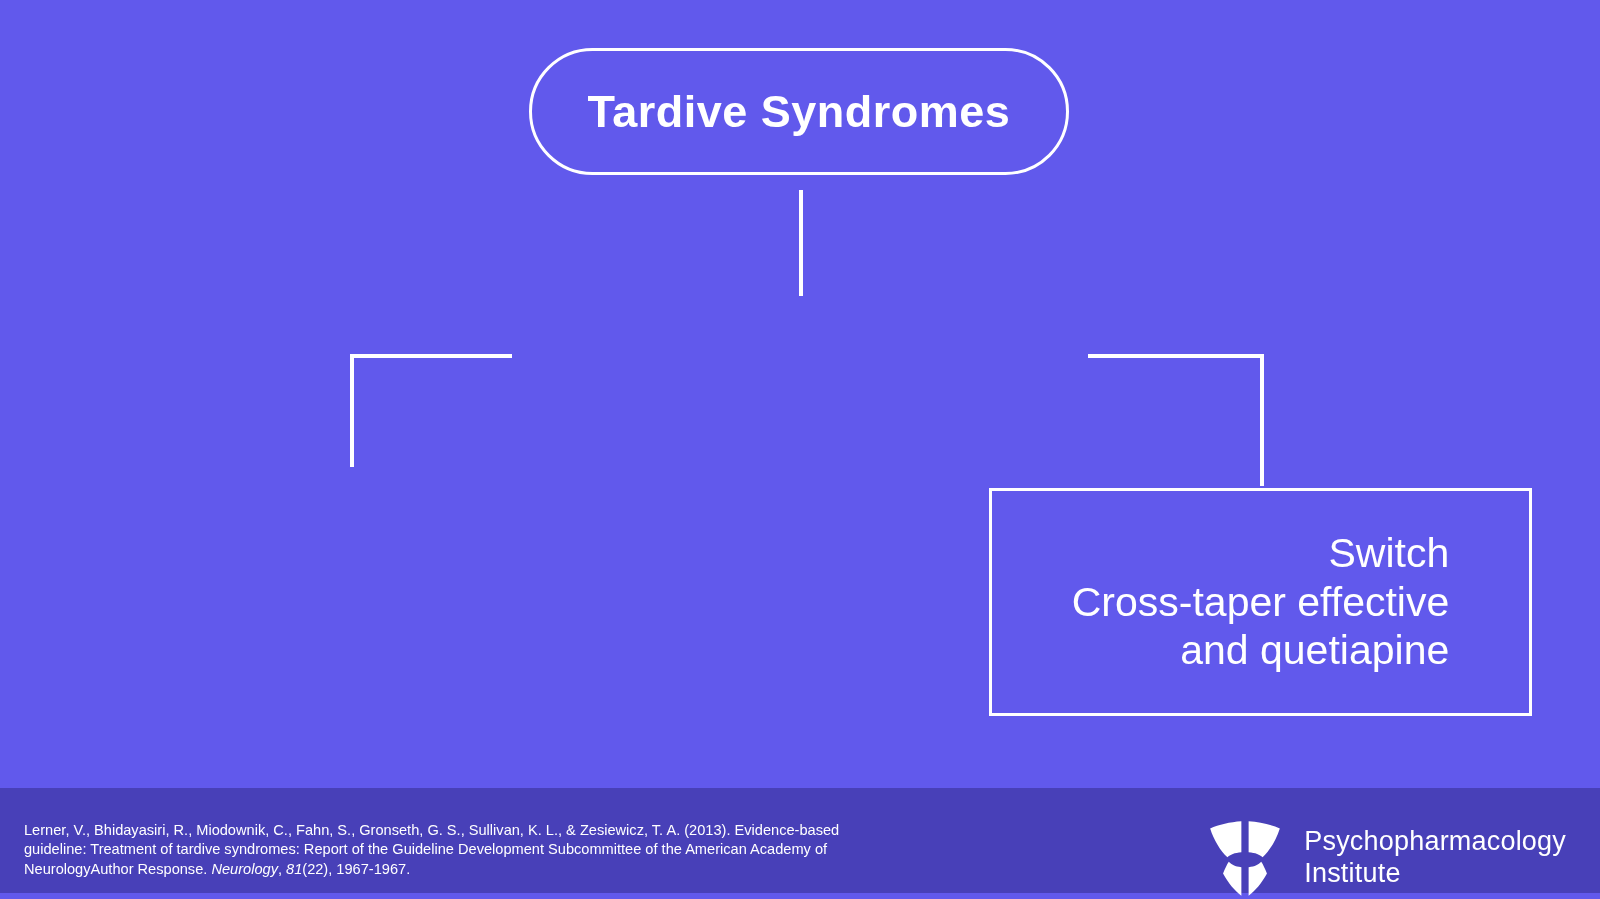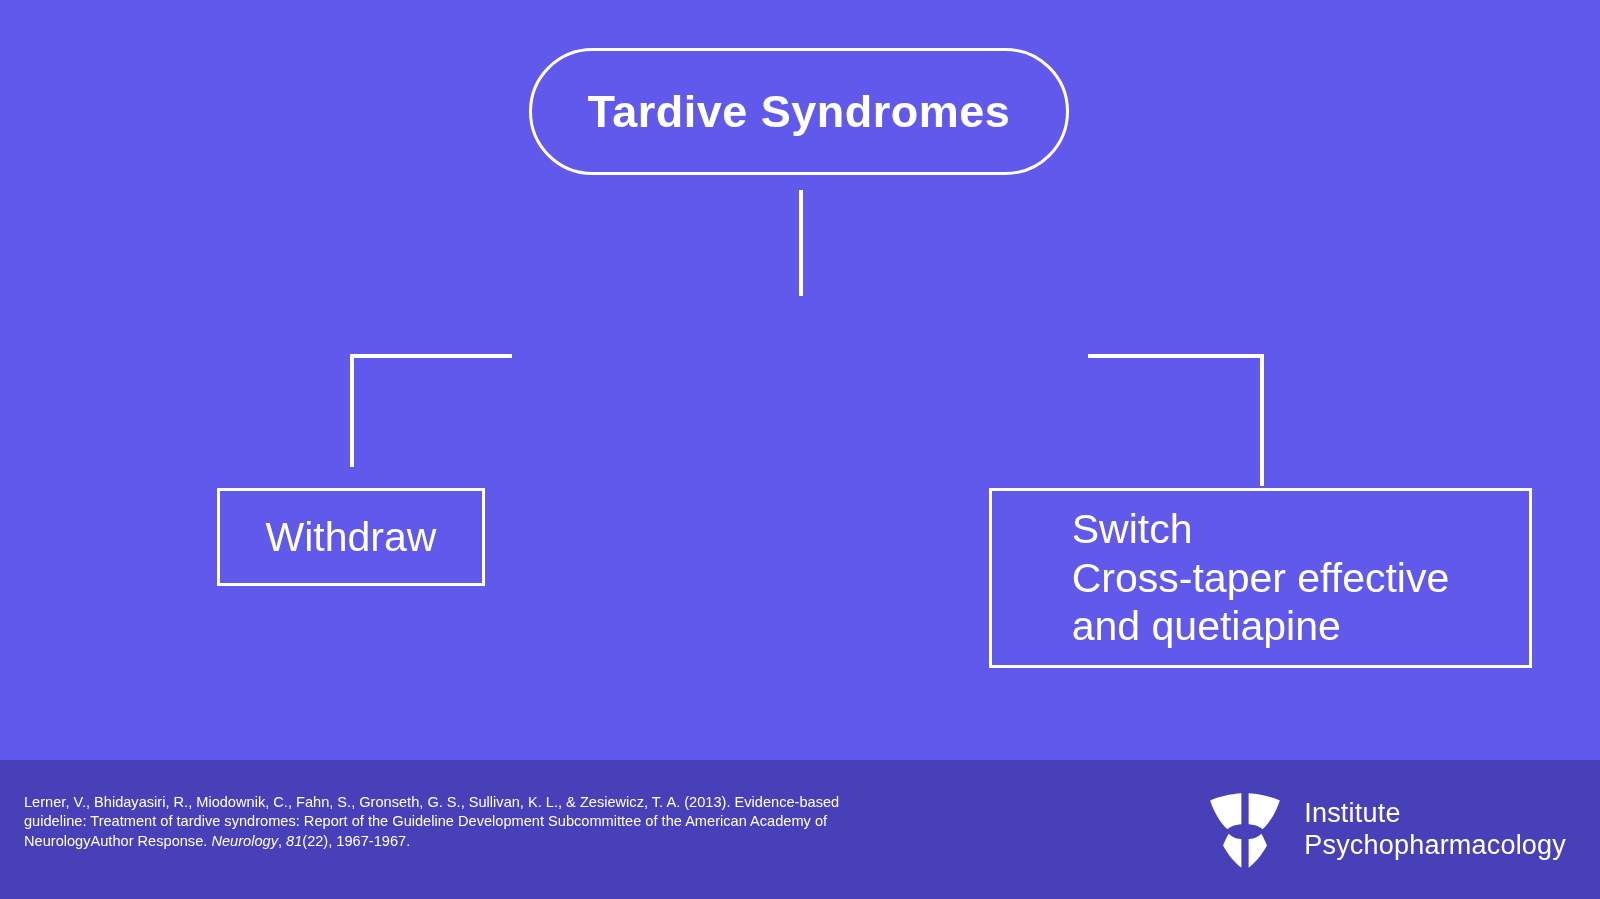--- a/index.html
+++ b/index.html
@@ -33,21 +33,21 @@
     height: 760px;
   }
 
   .node {
     position: absolute;
     border: 3px solid #ffffff;
     color: #ffffff;
     display: flex;
     align-items: center;
     justify-content: center;
-    text-align: left;
+    text-align: right;
     line-height: 1.18;
     background: transparent;
   }
 
   
   .node-root {
     left: 529px;
     top: 48px;
     width: 540px;
     height: 127px;
@@ -76,21 +76,21 @@
     height: 98px;
     font-size: 41px;
     font-weight: 400;
   }
 
   
   .node-switch {
     left: 989px;
     top: 488px;
     width: 543px;
-    height: 180px;
+    height: 228px;
     font-size: 41px;
     font-weight: 400;
     padding: 4px 10px;
   }
 
   .node-switch .lines { display: block; }
   .node-switch .lines span { display: block; }
 
   
   .conn {
@@ -131,23 +131,23 @@
     left: 1260px;
     top: 354px;
     width: 4px;
     height: 132px;
   }
 
   
   .footer {
     position: absolute;
     left: 0;
-    top: 760px;
-    width: 1600px;
-    height: 139px;
+    top: 788px;
+    width: 1600px;
+    height: 105px;
     background: #4840b8;
   }
 
   .citation {
     position: absolute;
     left: 24px;
     top: 33px;
     width: 860px;
     color: #ffffff;
     font-size: 14.6px;
@@ -194,23 +194,20 @@
     <div class="conn conn-left-h"></div>
     <div class="conn conn-left-v"></div>
     <div class="conn conn-right-h"></div>
     <div class="conn conn-right-v"></div>
 
     <div class="node node-root">
       <span>Tardive Syndromes</span>
     </div>
 
 
-    <div class="node node-withdraw">
-      <span>Withdraw</span>
-    </div>
 
     <div class="node node-switch">
       <span class="lines">
         <span>Switch</span>
         <span>Cross-taper effective</span>
         <span>and quetiapine</span>
       </span>
     </div>
 
   </div>
@@ -224,20 +221,20 @@
 
         <path d="M4.5 13.0 C13.5 9.2 25.5 6.4 37.2 5.6 L37.2 38.0 C30.0 38.6 25.5 40.4 22.6 43.3 C15.1 36.0 8.5 25.6 4.5 13.0 Z" fill="#ffffff"></path>
 
         <path d="M77.5 13.0 C68.5 9.2 56.5 6.4 44.8 5.6 L44.8 38.0 C52.0 38.6 56.5 40.4 59.4 43.3 C66.9 36.0 73.5 25.6 77.5 13.0 Z" fill="#ffffff"></path>
 
         <path d="M24.0 48.0 C27.1 51.2 30.3 52.9 37.2 53.6 L37.2 83.5 C30.4 78.5 23.4 70.2 18.0 60.2 C20.0 55.4 22.0 50.9 24.0 48.0 Z" fill="#ffffff"></path>
 
         <path d="M58.0 48.0 C54.9 51.2 51.7 52.9 44.8 53.6 L44.8 83.5 C51.6 78.5 58.6 70.2 64.0 60.2 C62.0 55.4 60.0 50.9 58.0 48.0 Z" fill="#ffffff"></path>
       </svg>
       <div class="brand-text">
+        <span>Psychopharmacology</span>
         <span>Institute</span>
-        <span>Psychopharmacology</span>
       </div>
     </div>
 
   </div>
 
 </div>
 
 </body></html>

